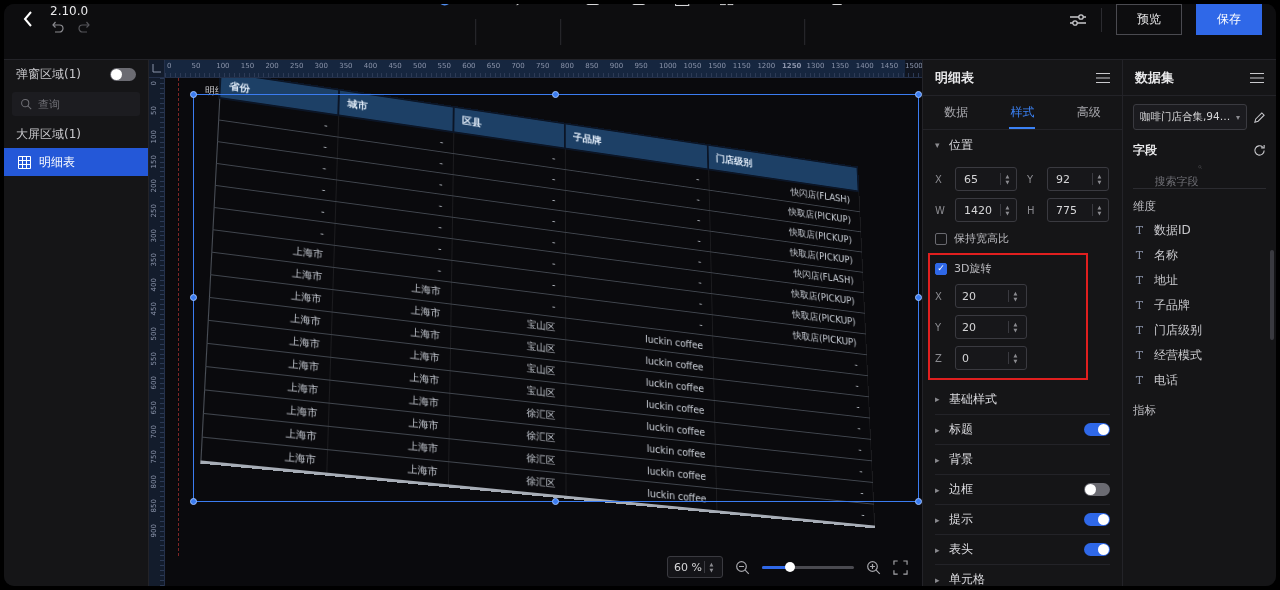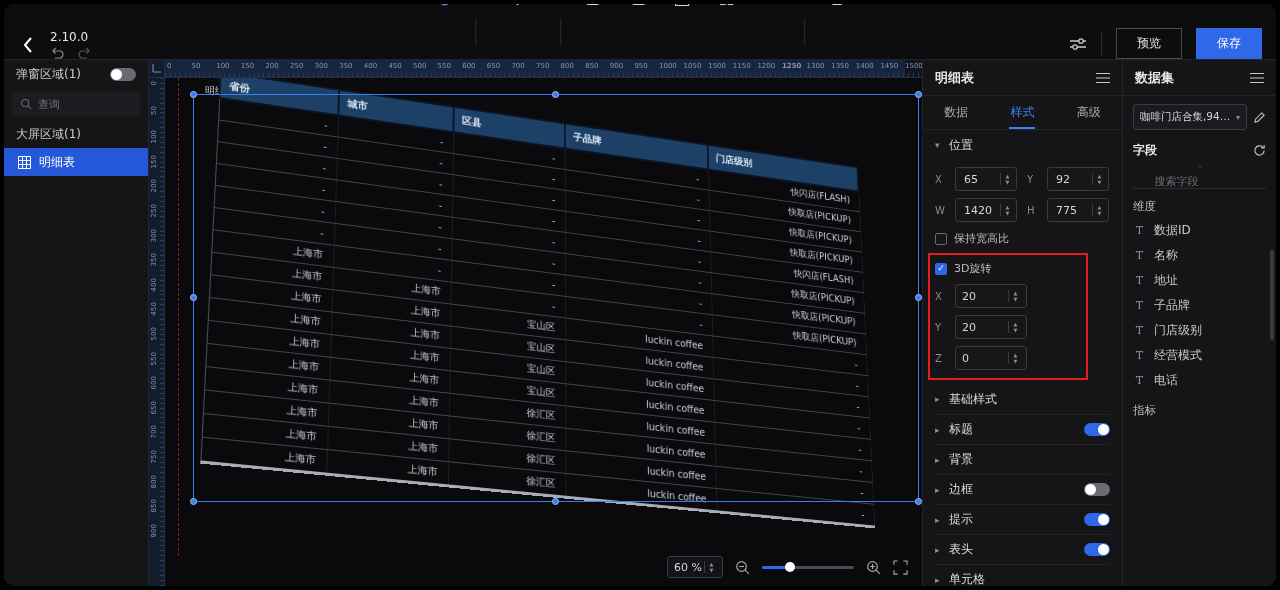--- a/index.html
+++ b/index.html
@@ -1,20 +1,20 @@
 <!DOCTYPE html>
 <html><head>
 <meta charset="utf-8">
 <style>
   * { margin:0; padding:0; box-sizing:border-box; }
   html,body { width:1280px; height:590px; background:#000; font-family:"DejaVu Sans","Liberation Sans",sans-serif; overflow:hidden; }
   .app { position:absolute; inset:4px; background:#0e0e10; border-radius:10px; overflow:hidden; display:flex; flex-direction:column; }
 
   
-  .topbar { height:56px; background:#0d0d0f; border-bottom:1px solid #232328; display:flex; align-items:flex-end; position:relative; flex:0 0 56px; }
+  .topbar { height:56px; background:#0d0d0f; border-bottom:1px solid #232328; display:flex; align-items:flex-start; position:relative; flex:0 0 56px; }
   .tb-left { display:flex; align-items:center; gap:10px; padding-left:12px; }
   .back { width:24px; height:24px; display:flex; align-items:center; justify-content:center; cursor:pointer; }
   .verblock { display:flex; flex-direction:column; gap:3px; }
   .version { color:#e8e8ea; font-size:12px; }
   .history { display:flex; gap:14px; color:#8b8b90; font-size:13px; }
   .history span { cursor:pointer; }
   .tb-center { position:absolute; left:50%; top:0; height:100%; transform:translateX(-50%); display:flex; align-items:center; gap:4px; }
   .tool { display:flex; flex-direction:column; align-items:center; gap:3px; padding:4px 10px; cursor:pointer; border-radius:4px; }
   .ticon { height:18px; display:flex; align-items:center; }
   .tlabel { font-size:11px; color:#c9c9cd; white-space:nowrap;margin-top:48px; }

